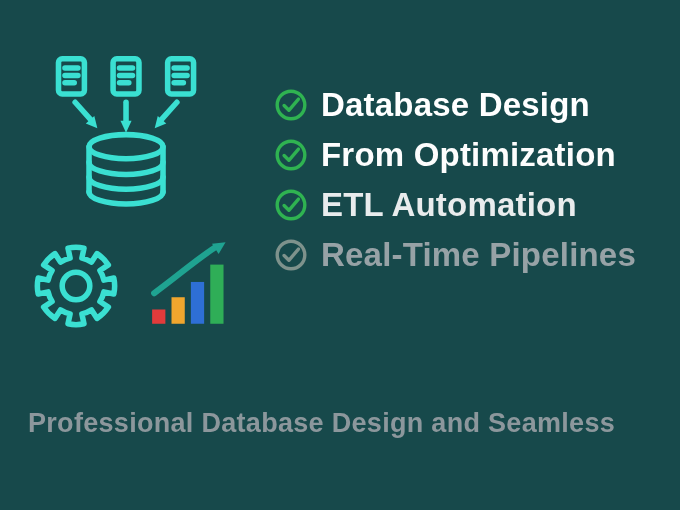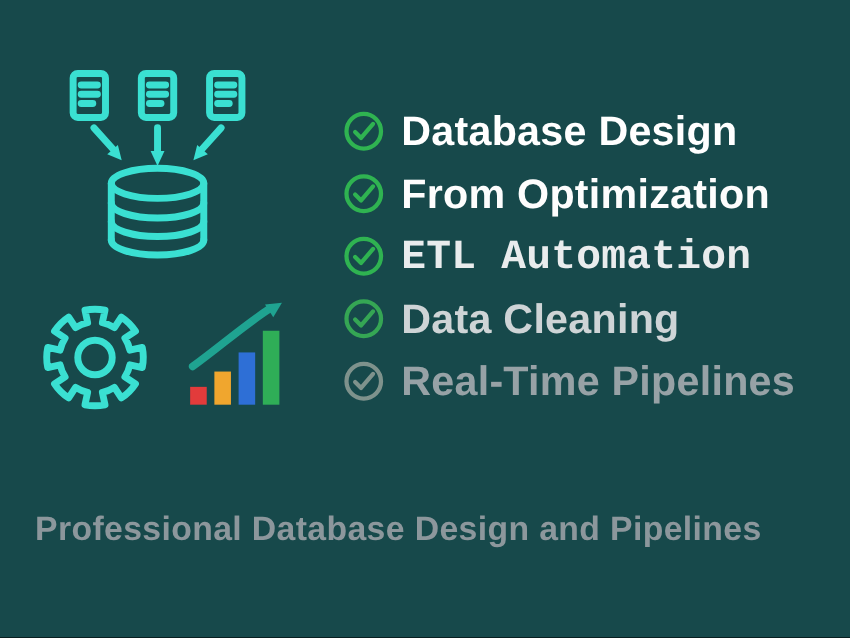--- a/index.html
+++ b/index.html
@@ -147,39 +147,30 @@
       </span>
       <span class="label" style="color: rgb(253, 253, 253);">From Optimization</span>
     </li>
     <li>
       <span class="check" style="color: rgb(47, 179, 81);">
         <svg viewBox="0 0 32 32" fill="none" stroke="currentColor" stroke-width="3.2" stroke-linecap="round" stroke-linejoin="round">
           <circle cx="16" cy="16" r="13"></circle>
             <path d="M9.5,16.5 L14,21 L23,10.5"></path>
         </svg>
       </span>
-      <span class="label" style="color: rgb(233, 236, 237); font-family: Liberation Mono, monospace;">ETL Automation</span>
-    </li>
-    <li>
-      <span class="check" style="color: rgb(53, 166, 84);">
-        <svg viewBox="0 0 32 32" fill="none" stroke="currentColor" stroke-width="3.2" stroke-linecap="round" stroke-linejoin="round">
-          <circle cx="16" cy="16" r="13"></circle>
-            <path d="M9.5,16.5 L14,21 L23,10.5"></path>
-        </svg>
-      </span>
-      <span class="label" style="color: rgb(206, 212, 214);">Data Cleaning</span>
+      <span class="label" style="color: rgb(233, 236, 237);">ETL Automation</span>
     </li>
     <li>
       <span class="check" style="color: rgb(126, 146, 140);">
         <svg viewBox="0 0 32 32" fill="none" stroke="currentColor" stroke-width="3.2" stroke-linecap="round" stroke-linejoin="round">
           <circle cx="16" cy="16" r="13"></circle>
             <path d="M9.5,16.5 L14,21 L23,10.5"></path>
         </svg>
       </span>
       <span class="label" style="color: rgb(151, 162, 166);">Real-Time Pipelines</span>
     </li>
   </ul>
 
   <div class="tagline">
-    <div>Professional Database Design and Pipelines</div>
+    <div>Professional Database Design and Seamless</div>
   </div>
 
 </div>
 
 </body></html>

